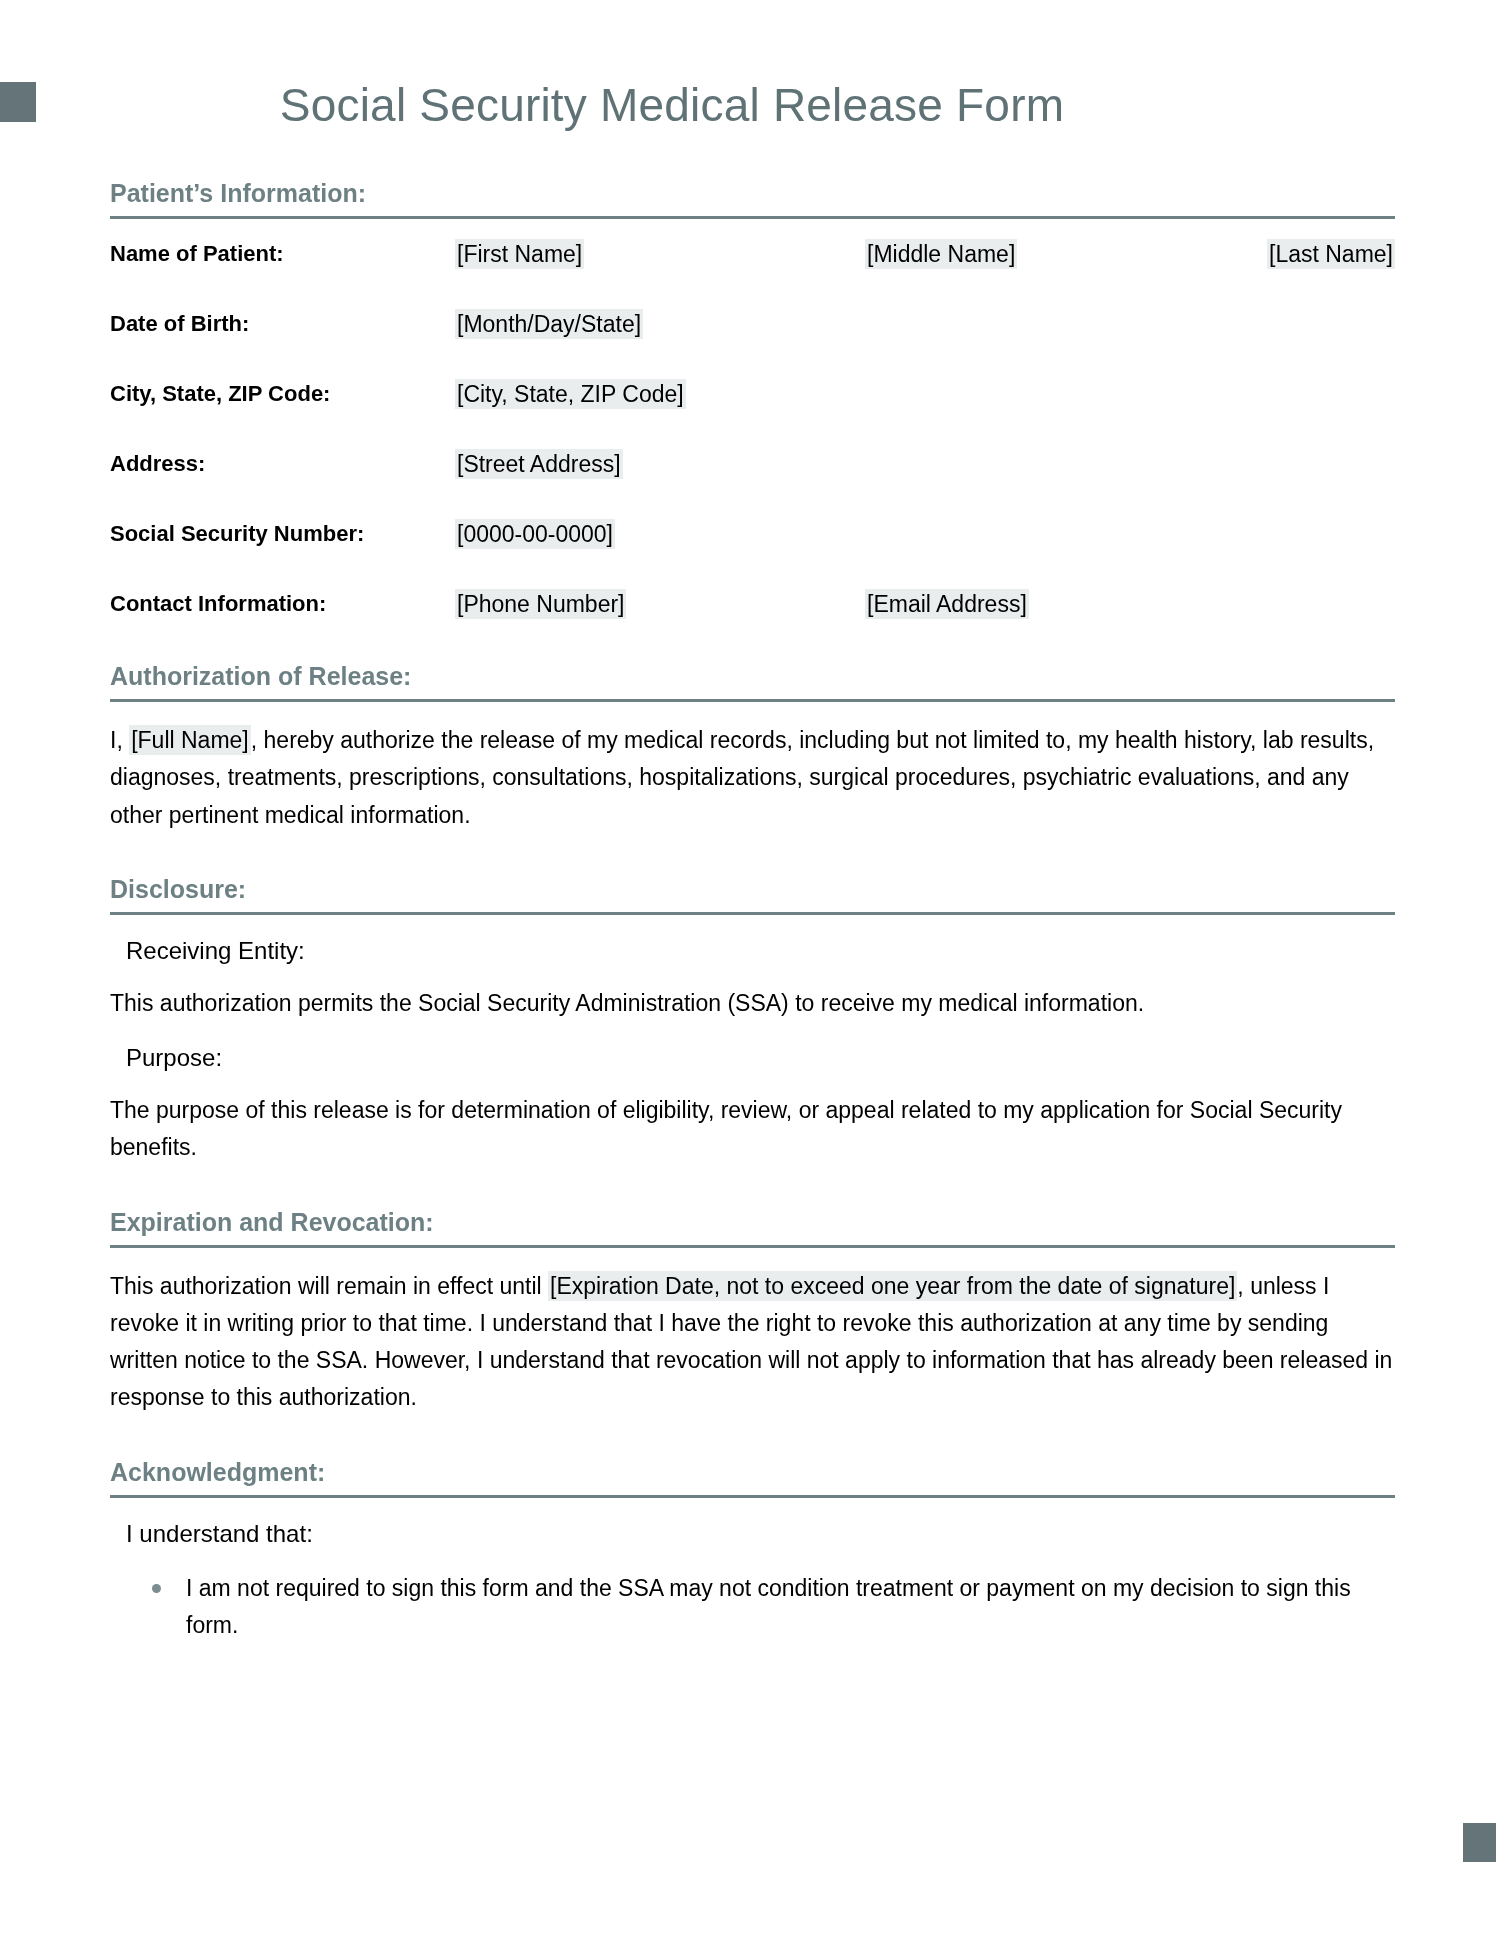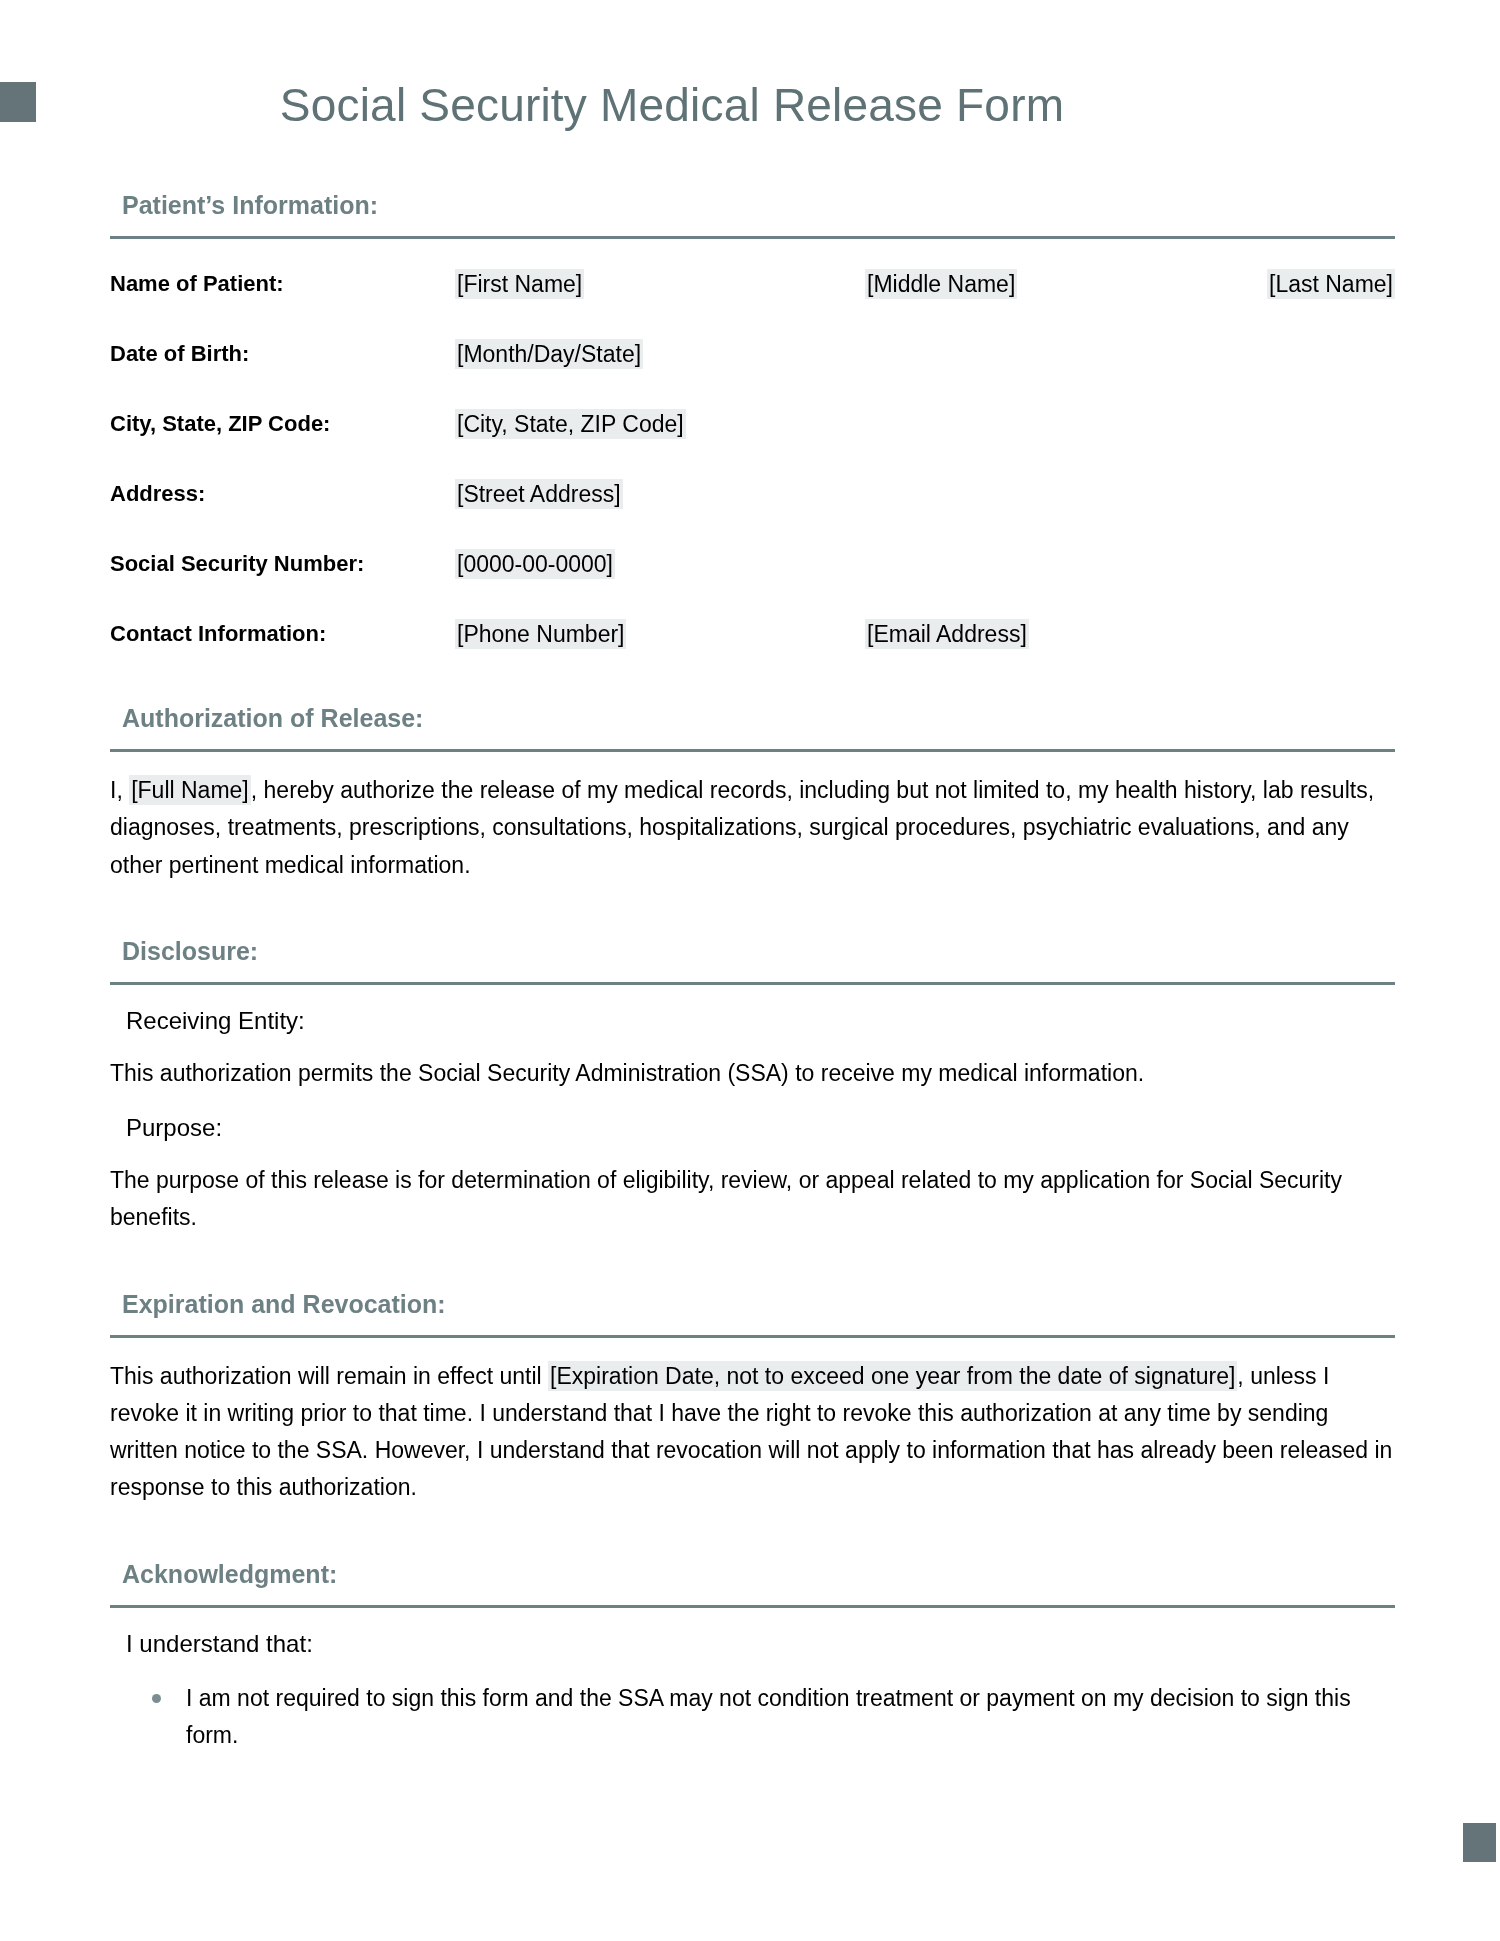--- a/index.html
+++ b/index.html
@@ -58,37 +58,37 @@
     left: 110px;
     top: 178px;
     width: 1285px;
   }
 
   
   .section-heading {
     font-size: 25px;
     font-weight: 700;
     color: #6d8084;
-    margin: 12px;
+    margin: 0;
     padding: 0 0 4px 0;
     line-height: 1.2;
   }
   .section-rule {
     border: 0;
     border-top: 3px solid #6d8084;
     margin: 4px 0 0 0;
     width: 100%;
   }
   .section-block {
     margin-bottom: 0;
   }
 
   
   .fields {
-    margin-top: 32px;
+    margin-top: 22px;
   }
   .field-row {
     position: relative;
     height: 70px;
     font-size: 22px;
   }
   .field-label {
     position: absolute;
     left: 0;
     top: 0;

